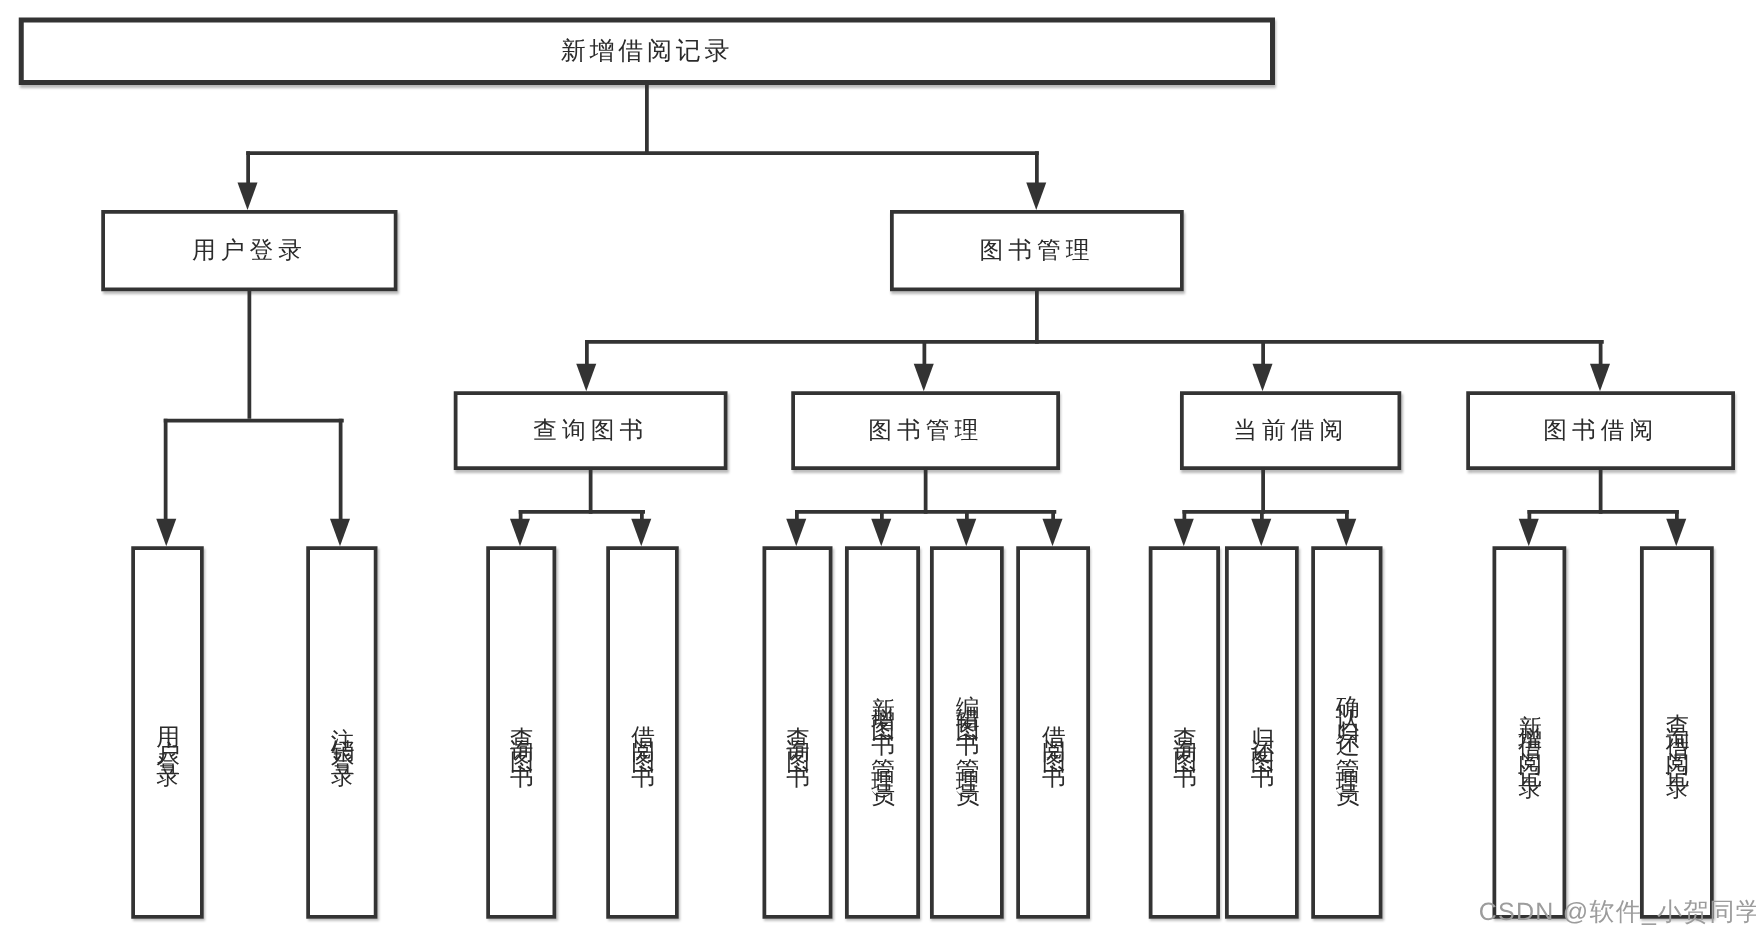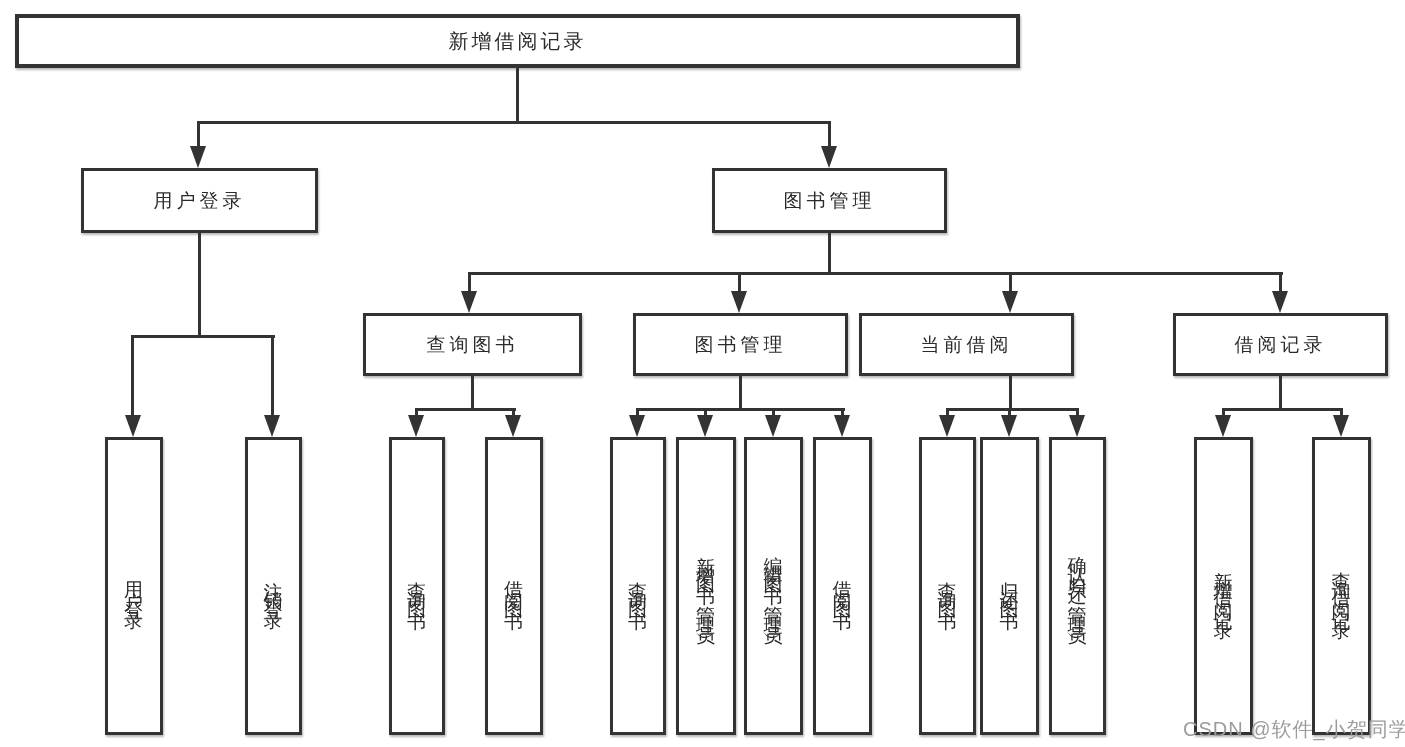--- a/index.html
+++ b/index.html
@@ -75,26 +75,26 @@
   </div>
 
   <div class="box" style="left:363px; top:313px; width:219px; height:63px;">
     <span>查询图书</span>
   </div>
 
   <div class="box" style="left:633px; top:313px; width:215px; height:63px;">
     <span>图书管理</span>
   </div>
 
-  <div class="box" style="left:859px; top:313px; width:215px; height:63px;">
+  <div class="box" style="left:944px; top:313px; width:177px; height:63px;">
     <span>当前借阅</span>
   </div>
 
   <div class="box" style="left:1173px; top:313px; width:215px; height:63px;">
-    <span>借阅记录</span>
+    <span>图书借阅</span>
   </div>
 
   <div class="box leaf" style="left:105px; top:437px; width:58px; height:298px;">
     <span class="vlabel">用户登录</span>
   </div>
 
   <div class="box leaf" style="left:245px; top:437px; width:57px; height:298px;">
     <span class="vlabel">注销登录</span>
   </div>
 

